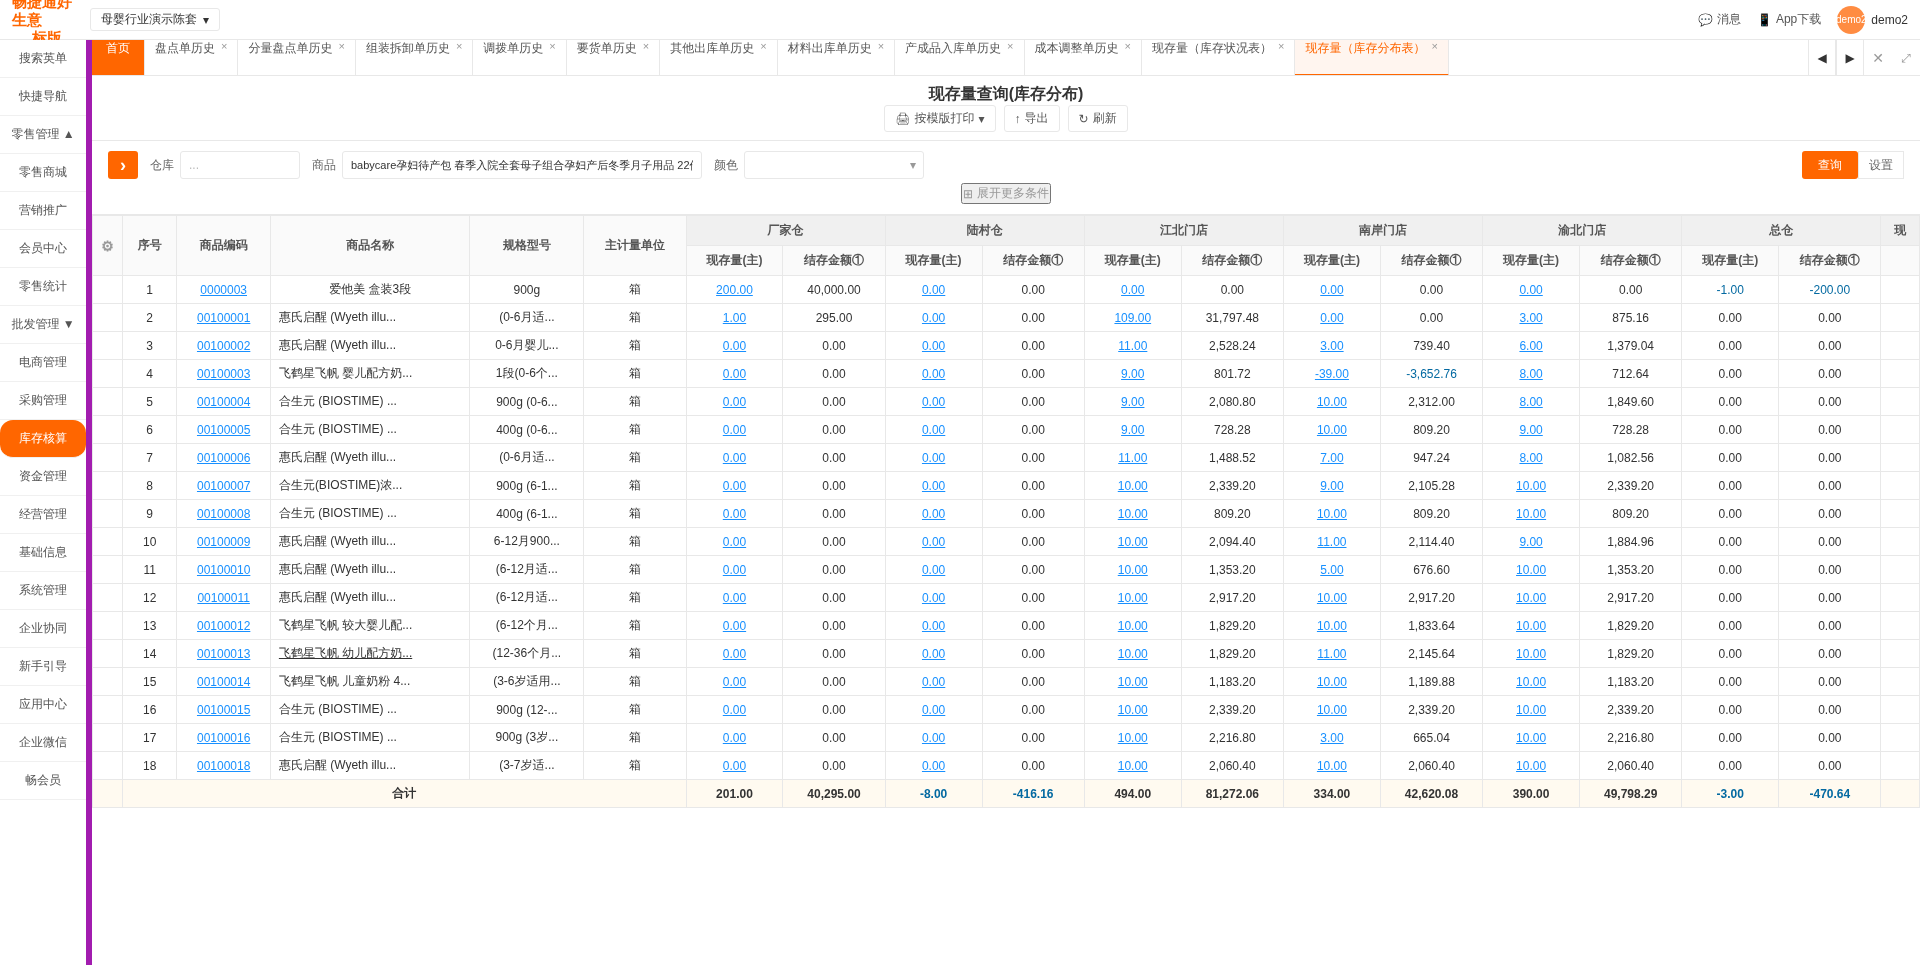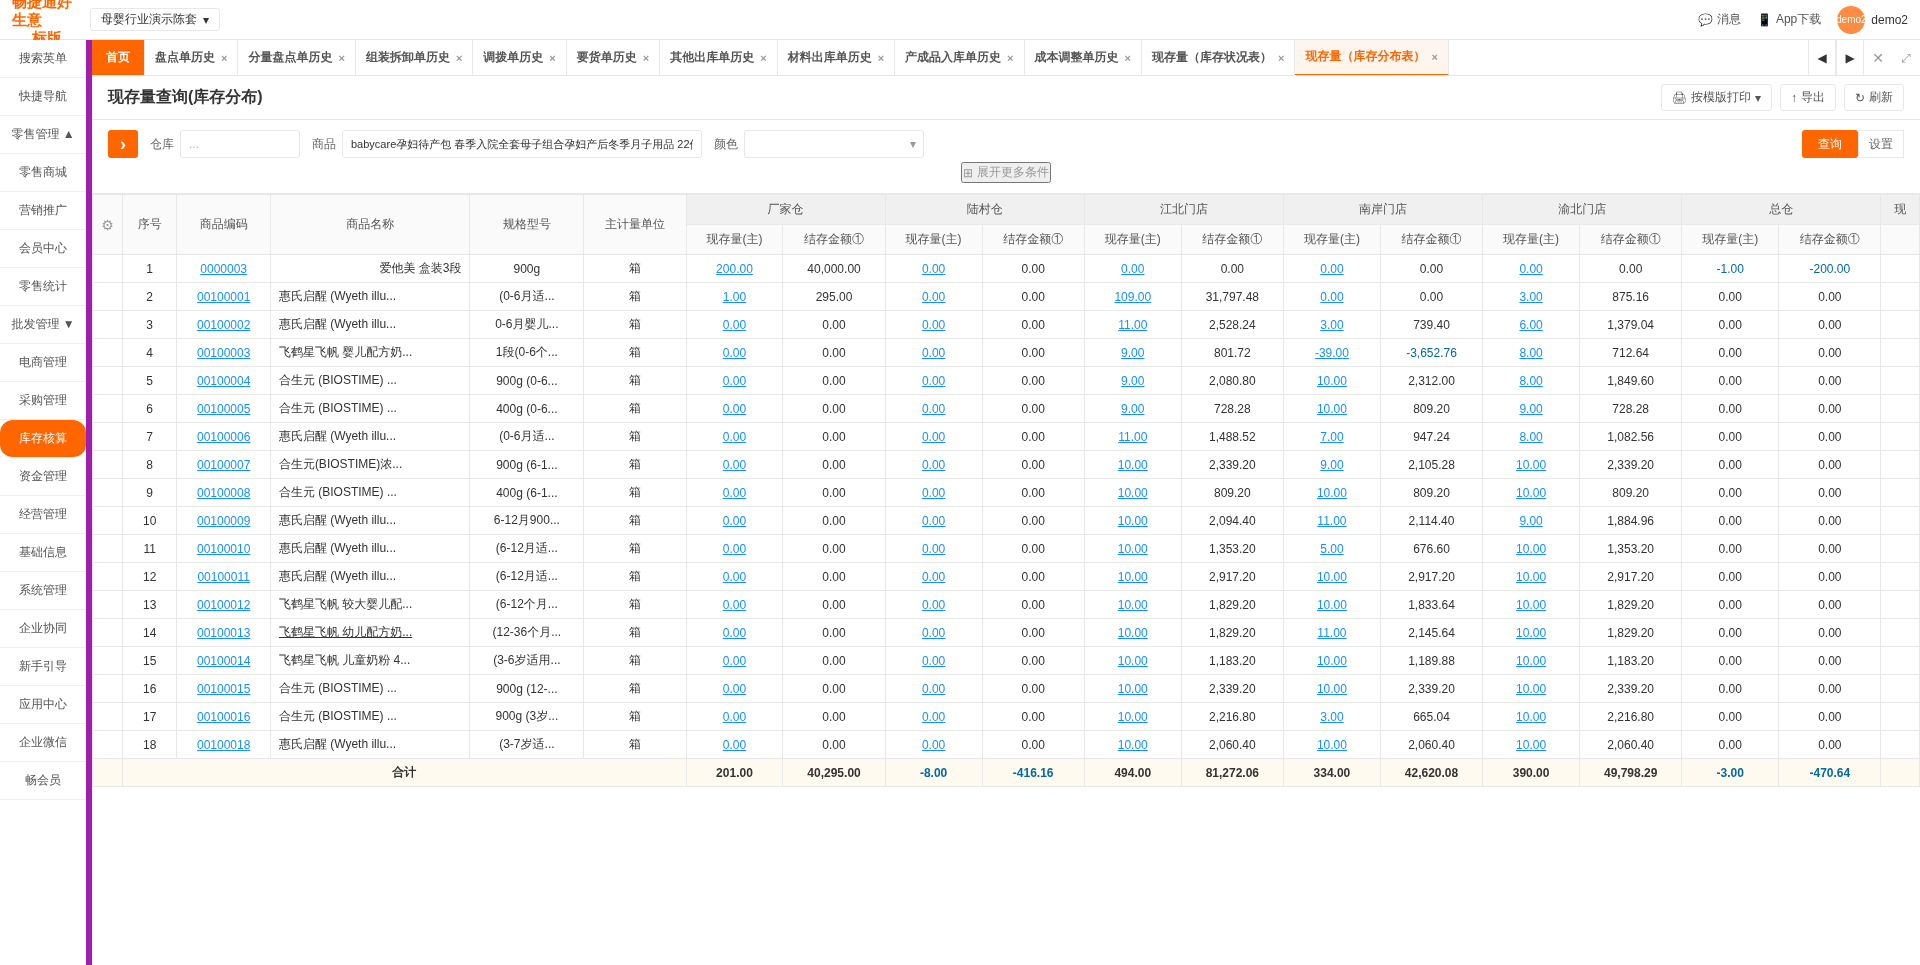--- a/index.html
+++ b/index.html
@@ -19,50 +19,50 @@
     .sidebar { width: 92px; background: #fff; border-right: 6px solid #a21caf; display: flex; flex-direction: column; overflow-y: auto; flex-shrink: 0; }
     .sidebar-item { padding: 10px 4px; text-align: center; cursor: pointer; font-size: 12px; color: #555; border-bottom: 1px solid #f0f0f0; }
     .sidebar-item.active { background: #ff6600; color: #fff; border-radius: 13px; }
 
     
     .main { flex: 1; display: flex; flex-direction: column; overflow: hidden; }
 
     
     .tab-bar { display: flex; align-items: center; background: #fff; border-bottom: 1px solid #e8e8e8; height: 36px; overflow: hidden; flex-shrink: 0; }
     .tab-bar-inner { display: flex; flex: 1; overflow: hidden; }
-    .tab { display: flex; align-items: center; padding: 0 10px; height: 36px; border-right: 1px solid #e8e8e8; cursor: pointer; white-space: nowrap; font-size: 12px; color: #555; gap: 6px; flex-shrink: 0; font-weight: bold; }
+    .tab { display: flex; align-items: flex-start; padding: 0 10px; height: 36px; border-right: 1px solid #e8e8e8; cursor: pointer; white-space: nowrap; font-size: 12px; color: #555; gap: 6px; flex-shrink: 0; }
     .tab.active { background: #fff5ef; color: #ff6600; border-bottom: 2px solid #ff6600; }
     .tab .close-x { color: #999; font-size: 11px; }
     .tab-home { background: #ff6600; color: #fff; padding: 0 14px; }
     .tab-nav-btn { width: 28px; height: 36px; display: flex; align-items: center; justify-content: center; cursor: pointer; background: #fff; border-left: 1px solid #e8e8e8; border-right: 1px solid #e8e8e8; flex-shrink: 0; }
     .tab-close-all { width: 28px; height: 36px; display: flex; align-items: center; justify-content: center; cursor: pointer; flex-shrink: 0; font-size: 14px; color: #999; }
 
     
-    .page-header { display: flex; align-items: center; justify-content: space-between; padding: 8px 16px; background: #fff; border-bottom: 1px solid #e8e8e8; flex-shrink: 0; }
+    .page-header { display: flex; align-items: center; justify-content: space-between; padding: 8px 16px; background: #fff; border-bottom: 1px solid #e8e8e8; flex-shrink: 0; flex-direction: column; }
     .page-title { font-size: 16px; font-weight: bold; color: #333; }
     .page-actions { display: flex; gap: 8px; }
     .action-btn { display: flex; align-items: center; gap: 4px; padding: 4px 10px; border: 1px solid #e8e8e8; border-radius: 3px; cursor: pointer; font-size: 12px; color: #555; background: #fff; }
 
     
     .filter-area { background: #fff; padding: 10px 16px; border-bottom: 1px solid #e8e8e8; flex-shrink: 0; }
     .filter-row { display: flex; align-items: center; gap: 12px; flex-wrap: nowrap; }
     .filter-item { display: flex; align-items: center; gap: 6px; }
     .filter-label { color: #666; white-space: nowrap; font-size: 12px; }
     .filter-input { border: 1px solid #e8e8e8; border-radius: 3px; padding: 4px 8px; font-size: 12px; color: #333; height: 28px; }
     .filter-input.medium { width: 120px; }
     .filter-btn-orange { background: #ff6600; color: #fff; border: none; border-radius: 3px; padding: 4px 16px; cursor: pointer; height: 28px; font-size: 12px; }
     .filter-btn-white { background: #fff; color: #666; border: 1px solid #e8e8e8; border-radius: 0; padding: 4px 10px; cursor: pointer; height: 28px; font-size: 12px; }
     .expand-row { display: flex; align-items: center; justify-content: center; padding: 4px 0 0 0; }
     .expand-btn { color: #999; font-size: 12px; cursor: pointer; display: flex; align-items: center; gap: 4px; }
 
     
     .table-area { flex: 1; overflow: auto; background: #fff; }
     table { width: 100%; border-collapse: collapse; font-size: 12px; min-width: 1600px; }
     thead tr { background: #fafafa; }
-    th { border: 1px solid #e8e8e8; padding: 6px 8px; text-align: center; font-weight: 400; color: #555; white-space: nowrap; }
+    th { border: 1px solid #e8e8e8; padding: 6px 8px; text-align: center; font-weight: 700; color: #555; white-space: nowrap; }
     td { border: 1px solid #e8e8e8; padding: 5px 8px; text-align: center; color: #333; white-space: nowrap; }
     .th-group { background: #f0f0f0; }
     .negative { color: #0369a1; }
     .underline-num { text-decoration: underline; color: #1890ff; cursor: pointer; }
     .col-settings { width: 30px; }
     .summary-row td { background: #fffaf0; font-weight: bold; }
     .settings-icon { cursor: pointer; color: #999; font-size: 14px; }
 
     
     ::-webkit-scrollbar { width: 6px; height: 6px; }
@@ -304,21 +304,21 @@
             <th>现存量(主)</th>
             <th>结存金额①</th>
             <th></th>
           </tr>
         </thead>
         <tbody id="table-body">
         <tr>
     <td></td>
     <td>1</td>
     <td><span class="underline-num">0000003</span></td>
-    <td style="text-align:right;max-width:160px;overflow:hidden;text-overflow:ellipsis;">爱他美 盒装3段</td>
+    <td style="text-align:center;max-width:160px;overflow:hidden;text-overflow:ellipsis;">爱他美 盒装3段</td>
     <td>900g</td>
     <td>箱</td>
     <td><span class="underline-num">200.00</span></td>
     <td>40,000.00</td>
     <td><span class="underline-num">0.00</span></td>
     <td>0.00</td>
     <td><span class="underline-num">0.00</span></td>
     <td>0.00</td>
     <td><span class="underline-num">0.00</span></td>
     <td class="">0.00</td>

